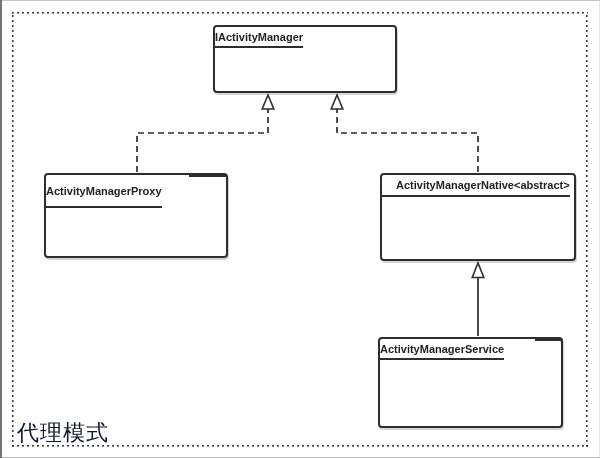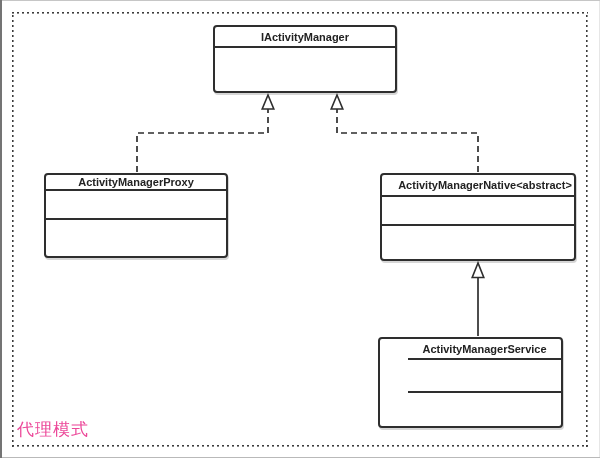--- a/index.html
+++ b/index.html
@@ -21,54 +21,54 @@
     background:
       repeating-linear-gradient(90deg, #3c3c3c 0 1.6px, transparent 1.6px 5px) left top / 100% 1.6px no-repeat,
       repeating-linear-gradient(90deg, #3c3c3c 0 1.6px, transparent 1.6px 5px) left bottom / 100% 1.6px no-repeat,
       repeating-linear-gradient(0deg,  #3c3c3c 0 1.6px, transparent 1.6px 5px) left top / 1.6px 100% no-repeat,
       repeating-linear-gradient(0deg,  #3c3c3c 0 1.6px, transparent 1.6px 5px) right top / 1.6px 100% no-repeat;
   }
   .uml-class {
     position: absolute; background: #ffffff;
     border: 2px solid #2e2e2e; border-radius: 4px;
     box-shadow: 1px 2px 0 rgba(0,0,0,0.16);
-    display: flex; flex-direction: column;
+    display: flex; flex-direction: row;
   }
   .uml-title {
     flex: 0 0 auto;
     display: flex; align-items: center; justify-content: center;
     font-size: 11px; font-weight: bold; color: #222222;
     border-bottom: 2px solid #2e2e2e;
     white-space: nowrap; overflow: hidden;
   }
   .uml-compartment { flex: 1 1 auto; }
   .uml-compartment + .uml-compartment { border-top: 2px solid #2e2e2e; }
 
   #box-iactivitymanager { left: 213px; top: 25px;  width: 184px; height: 68px; }
   #box-iactivitymanager .uml-title { height: 21px; }
   #box-proxy            { left: 44px;  top: 173px; width: 184px; height: 85px; }
-  #box-proxy .uml-title   { height: 16px; }
+  #box-proxy .uml-title   { height: 33px; }
   #box-proxy .c1          { flex: 0 0 27px; }
   #box-native           { left: 380px; top: 173px; width: 196px; height: 88px; }
   #box-native .uml-title  { height: 22px; padding-left: 14px; }
   #box-native .c1         { flex: 0 0 27px; }
-  #box-service          { left: 378px; top: 337px; width: 185px; height: 91px; padding-left: 28px; }
+  #box-service          { left: 378px; top: 337px; width: 185px; height: 91px; }
   #box-service .uml-title { height: 21px; }
   #box-service .c1        { flex: 0 0 31px; }
 
   #connector-layer {
     position: absolute; left: 0; top: 0; width: 600px; height: 458px;
     pointer-events: none;
   }
   .edge-line  { fill: none; stroke: #2e2e2e; stroke-width: 1.7; }
   .edge-dash  { stroke-dasharray: 6 4; }
   .edge-head  { fill: #ffffff; stroke: #2e2e2e; stroke-width: 1.6; }
   .diagram-label {
     position: absolute; left: 17px; top: 418px;
-    font-size: 17px; color: #ec4899; letter-spacing: 1px;
+    font-size: 22px; color: #0f172a; letter-spacing: 1px;
     font-family: Liberation Serif, serif;
   }
 </style>
 </head>
 <body>
 
 <div id="screen">
 
   <div class="dotted-frame"></div>
 

